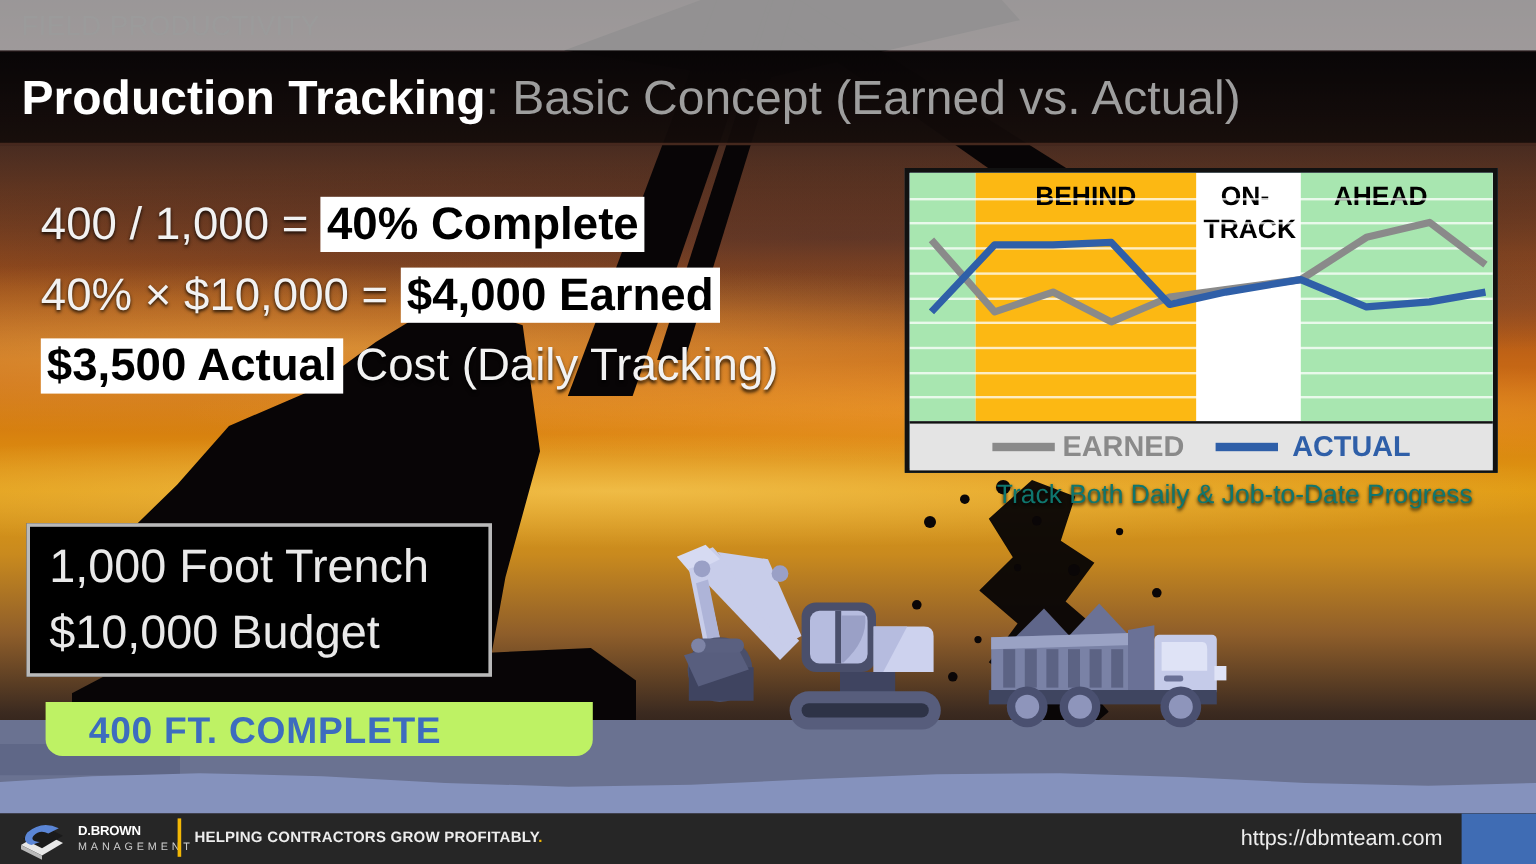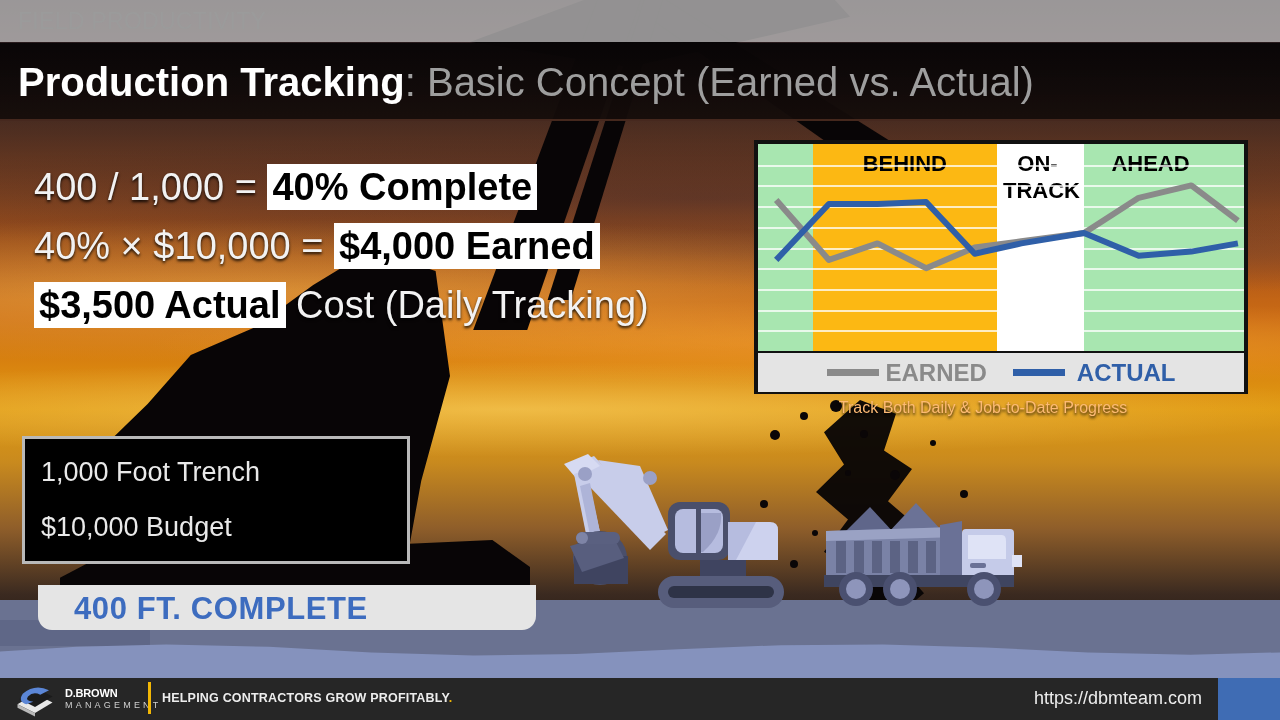--- a/index.html
+++ b/index.html
@@ -75,48 +75,48 @@
 
   
   .eqs{position:absolute;left:34px;top:158px;}
   .eq{font-size:38px;line-height:59px;color:#f2f2f2;white-space:nowrap;
       text-shadow:0 2px 3px rgba(0,0,0,.85);}
   .eq .hl{background:#ffffff;color:#000000;font-weight:bold;padding:2px 5px;text-shadow:none;}
 
   
   .trenchbox{position:absolute;left:22px;top:436px;width:382px;height:122px;
     background:#000000;border:3px solid #b9b9b9;}
-  .trenchbox div{font-size:27px;line-height:55px;color:#e9e9e9;padding-left:16px;}
+  .trenchbox div{font-size:39px;line-height:55px;color:#e9e9e9;padding-left:16px;}
   .trenchbox div:first-child{padding-top:6px;}
 
   
-  .banner{position:absolute;left:38px;top:585px;width:498px;height:45px;
-    background:#e5e5e5;border-radius:0 0 14px 14px;}
+  .banner{position:absolute;left:38px;top:585px;width:456px;height:45px;
+    background:#bef264;border-radius:0 0 14px 14px;}
   .banner span{position:absolute;left:36px;top:6px;font-size:31px;font-weight:bold;
     letter-spacing:.6px;color:#3d6cbf;}
 
   
   .chartcard{position:absolute;left:754px;top:140px;width:494px;height:254px;
     background:#0c4a6e;border:4px solid #111;box-sizing:border-box;}
   .plot{position:absolute;left:0;top:0;width:486px;height:207px;background:#fff;overflow:hidden;}
   .zone{position:absolute;top:0;height:207px;}
   .zlabel{position:absolute;text-align:center;font-size:22px;font-weight:bold;color:#000;
     line-height:27px;top:6px;}
   .gridline{position:absolute;left:0;width:486px;height:2px;background:rgba(255,255,255,.75);}
   .plotsvg{position:absolute;left:0;top:0;}
   .legend{position:absolute;left:0;top:207px;width:486px;height:39px;background:#e4e4e4;
     border-top:2px solid #111;display:flex;align-items:center;justify-content:center;gap:26px;}
   .lg{display:flex;align-items:center;gap:7px;font-size:24px;font-weight:bold;}
   .lg .swatch{width:52px;height:7px;display:block;}
   .lg.earned{color:#8a8a8a;}
   .lg.earned .swatch{background:#8a8a8a;}
   .lg.actual{color:#2f5fa8;gap:12px;}
   .lg.actual .swatch{background:#2f5fa8;}
-  .chartcap{position:absolute;left:736px;top:399px;width:494px;text-align:center;
-    font-size:16px;color:#fdba74;text-shadow:0 2px 3px rgba(0,0,0,.9);}
+  .chartcap{position:absolute;left:782px;top:399px;width:494px;text-align:center;
+    font-size:22px;color:#0f766e;text-shadow:0 2px 3px rgba(0,0,0,.9);}
 
   
   .veh{position:absolute;}
 
   
   .footer{position:absolute;left:0;top:678px;width:1280px;height:42px;background:#262626;}
   .footer-blue{position:absolute;right:0;top:678px;width:62px;height:42px;background:#3f6cb4;}
   .logo-wrap{position:absolute;left:14px;top:681px;display:flex;align-items:center;gap:9px;}
   .logo-mark{width:42px;height:36px;}
   .logo-txt{line-height:1;}

